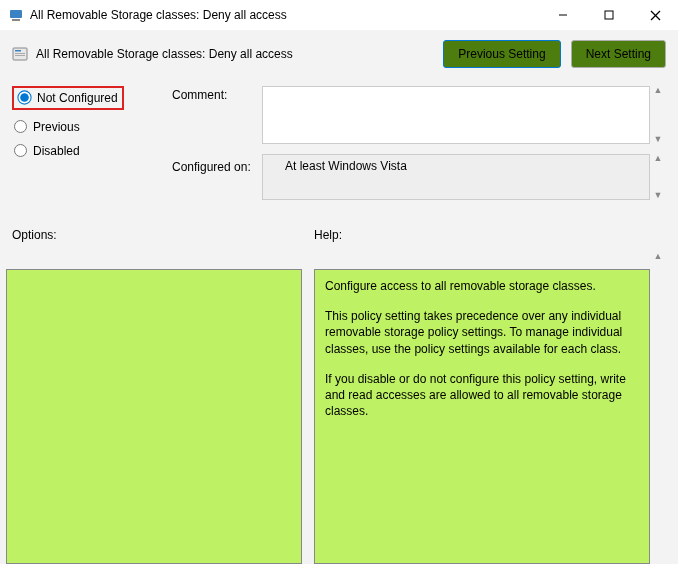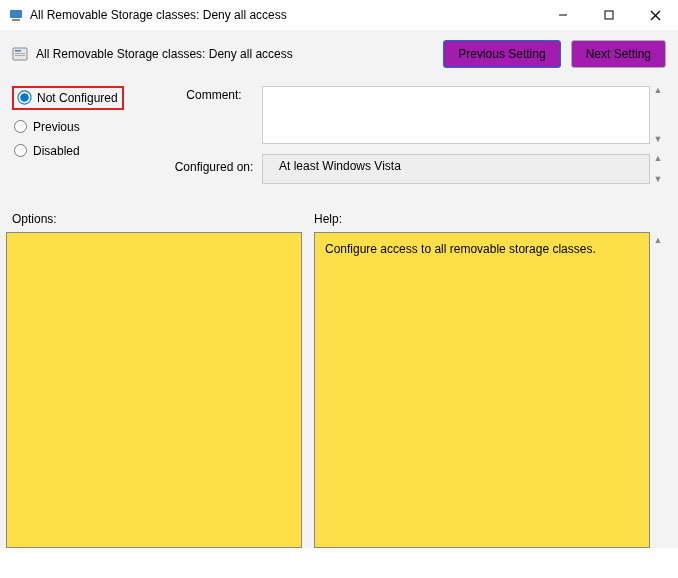--- a/index.html
+++ b/index.html
@@ -9,43 +9,43 @@
   .titlebar { height: 30px; display: flex; align-items: center; padding: 0 0 0 8px; }
   .titlebar .icon { width: 16px; height: 16px; margin-right: 6px; display:inline-block; }
   .titlebar .title { flex: 1; color: #000; }
   .titlebar .winbtns { display: flex; height: 100%; }
   .titlebar .winbtn { width: 46px; display:flex; align-items:center; justify-content:center; color:#000; }
 
   
   .header { background: #f3f3f3; padding: 10px 12px 18px 12px; display:flex; align-items:center; }
   .header .icon { width:16px; height:16px; margin-right:8px; }
   .header .label { flex:1; color:#000; }
-  .header .btn { background:#a21caf; border:1px solid #adadad; border-radius:3px; padding:6px 14px; margin-left:10px; cursor:pointer; }
+  .header .btn { background:#4d7c0f; border:1px solid #adadad; border-radius:3px; padding:6px 14px; margin-left:10px; cursor:pointer; }
   .header .btn.prev { border:1px solid #0078d4; }
 
   
   .config { background:#f3f3f3; padding: 0 12px 12px 12px; display:flex; }
   .radios { width: 160px; }
   .radio-row { display:flex; align-items:flex-start; padding:4px 0; }
   .radio-row input { margin:0 6px 0 2px; accent-color:#0078d4; }
   .radio-row.highlight { border:2px solid #d22; padding:3px 4px 3px 2px; display:inline-flex; }
   .radio-row.highlight input { transform:scale(1.1); }
   .fields { flex:1; }
   .frow { display:flex; margin-bottom:10px; }
-  .frow .lab { width:90px; text-align:center; padding-right:6px; padding-top:2px; }
+  .frow .lab { width:90px; text-align:left; padding-right:6px; padding-top:2px; }
   .frow textarea { flex:1; resize:none; height:58px; border:1px solid #ccc; background:#fff; font-family:inherit; font-size:12px; padding:2px 4px; }
   .frow .scrollcol { width:16px; display:flex; flex-direction:column; justify-content:space-between; align-items:center; color:#888; }
-  .frow .supported { flex:1; background:#eee; border:1px solid #ccc; padding:4px 16px; color:#000; height:30px; line-height:14px; }
+  .frow .supported { flex:1; background:#eee; border:1px solid #ccc; padding:4px 22px; color:#000; height:46px; line-height:14px; }
   .frow.sup .lab { padding-top:6px; }
 
   
   .panes-head { background:#f3f3f3; display:flex; padding:6px 12px; }
   .panes-head .lab-opt { width:302px; }
   .panes { display:flex; padding:0 12px 0 6px; height:316px; background:#f3f3f3; }
-  .pane { background:#fde047; border:1px solid #888; overflow:hidden; }
+  .pane { background:#bef264; border:1px solid #888; overflow:hidden;margin-top:21px; }
   .pane.options { width:296px; margin-right:12px; }
   .pane.help { flex:1; padding:8px 10px; line-height:1.35; }
   .pane.help p { margin:0 0 14px 0; }
   .helpwrap { flex:1; display:flex; }
   .helpwrap .scrollcol { width:16px; display:flex; flex-direction:column; align-items:center; padding-top:4px; color:#888; }
 
   .tri { font-size:9px; line-height:9px; user-select:none; }
 </style>
 </head>
 <body>
@@ -133,18 +133,20 @@
 <div class="panes-head">
   <div class="lab-opt">Options:</div>
   <div>Help:</div>
 </div>
 
 <div class="panes">
   <div class="pane options"></div>
   <div class="helpwrap">
     <div class="pane help">
       <p>Configure access to all removable storage classes.</p>
+      <p>This policy setting takes precedence over any individual removable storage policy settings. To manage individual classes, use the policy settings available for each class.</p>
+      <p>If you disable or do not configure this policy setting, write and read accesses are allowed to all removable storage classes.</p>
     </div>
     <div class="scrollcol">
       <span class="tri">▲</span>
     </div>
   </div>
 </div>
 
 </body></html>

